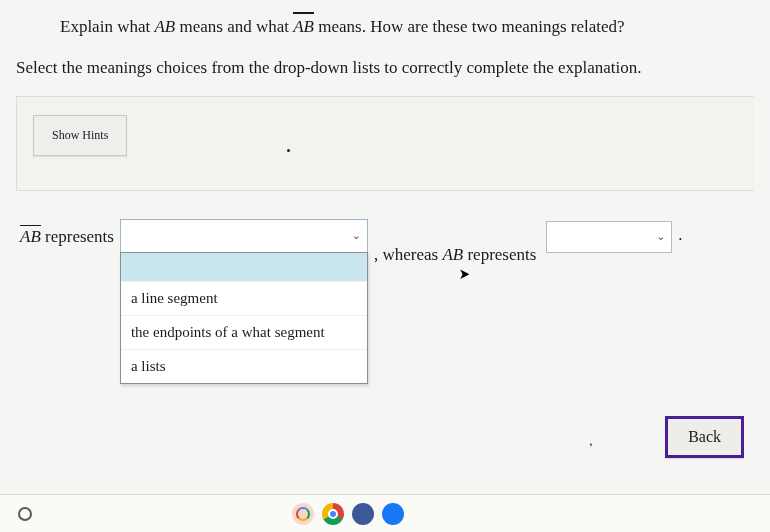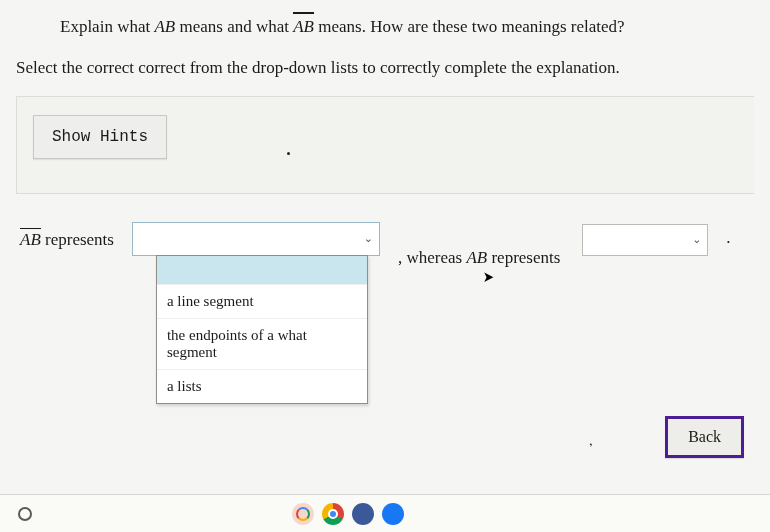--- a/index.html
+++ b/index.html
@@ -38,39 +38,39 @@
     padding: 18px 16px 34px 16px;
     width: 100%;
     position: relative;
     margin-bottom: 28px;
   }
   .show-hints {
     display: inline-block;
     background: #eeeeec;
     border: 1px solid #c9c9c4;
     padding: 12px 18px;
-    font-family: Liberation Mono, monospace;
-    font-size: 16px;
+    font-family: Liberation Serif, serif;
+    font-size: 12px;
     box-shadow: 0 1px 1px rgba(0,0,0,0.08);
   }
   .dot {
     position: absolute;
     left: 270px;
     bottom: 38px;
     width: 3px; height: 3px;
     background: #222; border-radius: 50%;
   }
   .answer-area {
     padding: 0 0 0 4px;
     position: relative;
   }
   .answer-row {
     display: flex;
     align-items: flex-start;
-    gap: 18px;
+    gap: 6px;
     font-size: 17px;
     flex-wrap: wrap;
   }
   .label-piece {
     padding-top: 6px;
     white-space: nowrap;
   }
   .dropdown {
     position: relative;
     width: 248px;
@@ -83,26 +83,25 @@
     display: flex;
     align-items: center;
     justify-content: flex-end;
     padding: 0 6px;
     color: #666;
   }
   .chev { font-size: 11px; color: #555; }
   .dropdown-list {
     position: absolute;
     top: 33px; left: 0;
-    width: 212px;
+    width: 248px;
     border: 1px solid #8f8f88;
     background: #fff;
     z-index: 10;
     box-shadow: 1px 2px 3px rgba(0,0,0,0.15);
-    margin-left: 24px;
   }
   .dropdown-list .opt {
     padding: 8px 10px;
     font-size: 15px;
     font-family: Georgia, serif;
     border-top: 1px solid #eee;
     cursor: pointer;
   }
   .dropdown-list .opt:first-child { border-top: none; }
   .dropdown-list .opt.blank-sel {
@@ -184,21 +183,21 @@
   .dc-blue { background: #3b5998; }
   .dc-blue2 { background: #1877f2; }
 </style>
 </head>
 <body>
 
 <div class="question-line">
   <span>Explain what </span><span class="math-it">AB</span><span> means and what </span><span class="overline-wrap"><span class="bar"></span><span class="math-it">AB</span></span><span> means. How are these two meanings related?</span>
 </div>
 
-<div class="instruction">Select the correct correct from the drop-down lists to correctly complete the explanation.</div>
+<div class="instruction">Select the meanings choices from the drop-down lists to correctly complete the explanation.</div>
 
 <div class="hints-band">
   <div class="show-hints">Show Hints</div>
   <div class="dot"></div>
 </div>
 
 <div class="answer-area">
   <div class="answer-row">
     <span class="label-piece">
       <span class="overline-wrap"><span class="bar"></span><span class="math-it">AB</span></span><span> represents</span>

